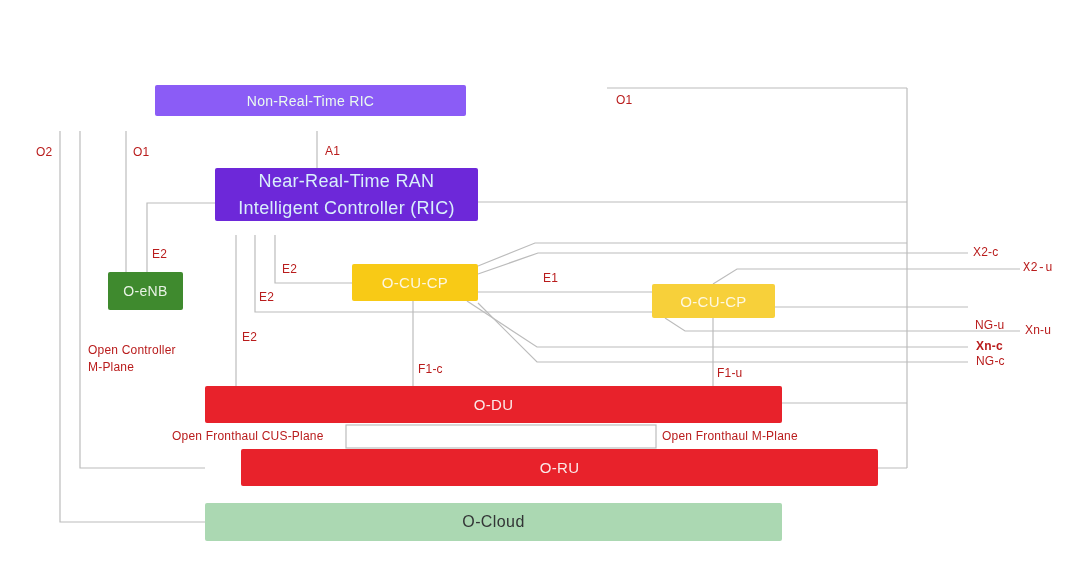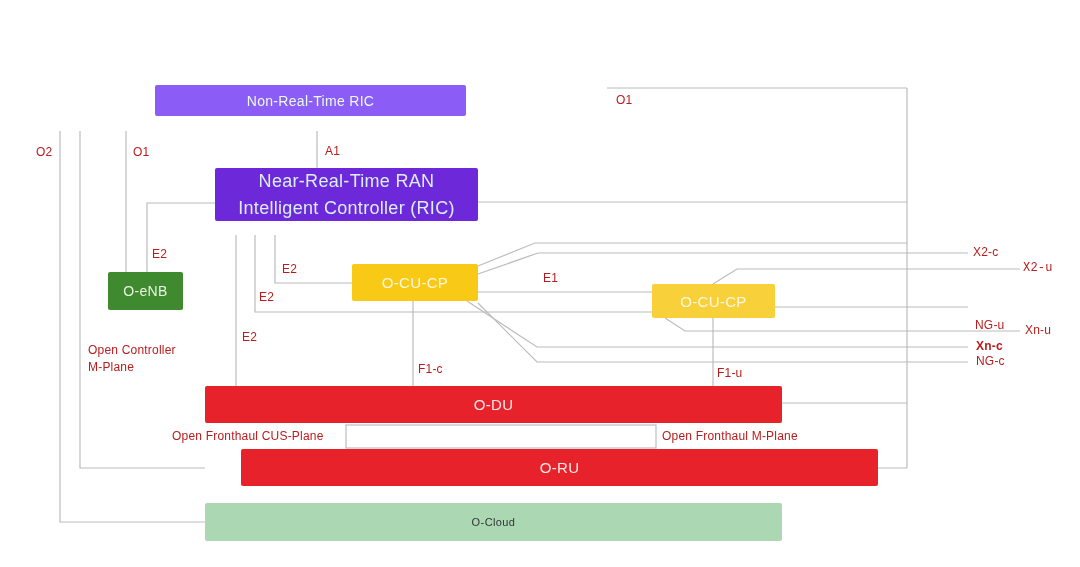--- a/index.html
+++ b/index.html
@@ -24,21 +24,21 @@
     align-items:flex-start;padding-top:14px;box-sizing:border-box;
     font-size:15px;
   }
   .nonrt{left:155px;top:85px;width:311px;height:31px;background:#8b5cf6;font-size:14px;color:#eafbef;}
   .nearrt{left:215px;top:168px;width:263px;height:53px;background:#6d28d9;font-size:18px;line-height:1.45;color:#d9effb;}
   .oenb{left:108px;top:272px;width:75px;height:38px;background:#3f8a2e;font-size:14px;color:#e8f3e4;}
   .ocucp1{left:352px;top:264px;width:126px;height:37px;background:#f8ca16;font-size:15px;color:#fdf6e0;}
   .ocucp2{left:652px;top:284px;width:123px;height:34px;background:#f7d03a;font-size:15px;color:rgba(255,255,255,0.85);}
   .odu{left:205px;top:386px;width:577px;height:37px;background:#e8222b;font-size:15px;color:#fbe9e9;}
   .oru{left:205px;top:449px;width:637px;height:37px;background:#e8222b;font-size:15px;color:#fbe9e9;margin-left:36px;}
-  .ocloud{left:205px;top:503px;width:577px;height:38px;background:#abd8b2;font-size:11px;color:#333536;letter-spacing:.4px;text-align:center;}
+  .ocloud{left:205px;top:503px;width:577px;height:38px;background:#abd8b2;font-size:16px;color:#333536;letter-spacing:.4px;text-align:center;}
   .lbl{
     position:absolute;font-size:12px;color:#b91c1c;white-space:nowrap;
     letter-spacing:.2px;
   }
   .lbl.two{white-space:normal;width:110px;line-height:1.4;}
 </style>
 </head>
 <body>
 
 <div class="canvas">

